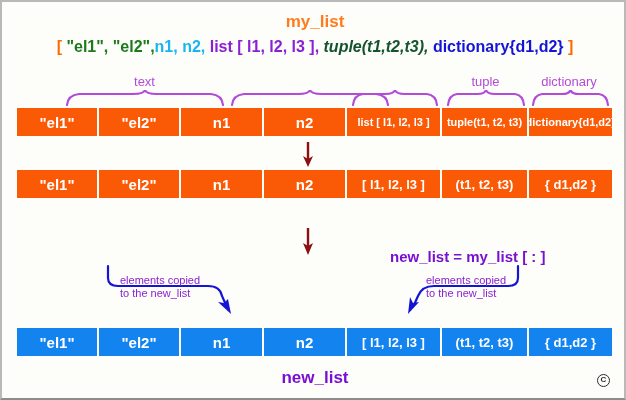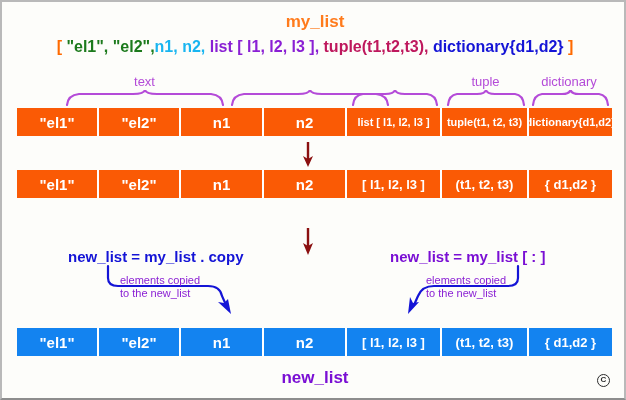--- a/index.html
+++ b/index.html
@@ -41,21 +41,21 @@
     width: 626px;
     text-align: center;
     font-size: 16px;
     font-weight: bold;
     white-space: nowrap;
   }
   .c-orange { color: #ff6a00; }
   .c-green  { color: #1c7a1c; }
   .c-cyan   { color: #19b5f0; }
   .c-purple { color: #8a1fd4; }
-  .c-red    { color: #be185d; }
+  .c-red    { color: #14532d; font-style: italic; }
   .c-blue   { color: #1414d6; }
 
   
   .grp-label {
     color: #b44bd8;
     font-size: 13px;
     text-align: center;
     top: 72px;
   }
 
@@ -226,21 +226,20 @@
     <div class="cell w-dict fs-mid">{ d1,d2 }</div>
   </div>
 
   <div class="abs dr-arrow" style="left:298px; top:226px;">
     <svg width="16" height="28" viewBox="0 0 16 28">
         <path d="M8,0 L8,19" stroke="#8b1010" stroke-width="2.4"></path>
         <path d="M8,27 L3,15 L8,18 L13,15 Z" fill="#8b1010"></path>
       </svg>
   </div>
 
-  <div id="copy-left" class="abs copy-expr">new_list = my_list . copy</div>
   <div class="abs curve" style="left:100px; top:262px;">
     <svg width="140" height="52" viewBox="0 0 140 52">
       <path d="M6,2 L6,14 Q6,22 16,22 L106,22 Q118,22 120,32 L124,41" fill="none" stroke="#1414d6" stroke-width="2.2" stroke-linecap="round"></path>
       <path d="M129,50 L116,38 L122,39 L126,35 Z" fill="#1414d6"></path>
     </svg>
   </div>
   <div id="note-left" class="abs note">
     <div>elements copied</div>
     <div>to the new_list</div>
   </div>

